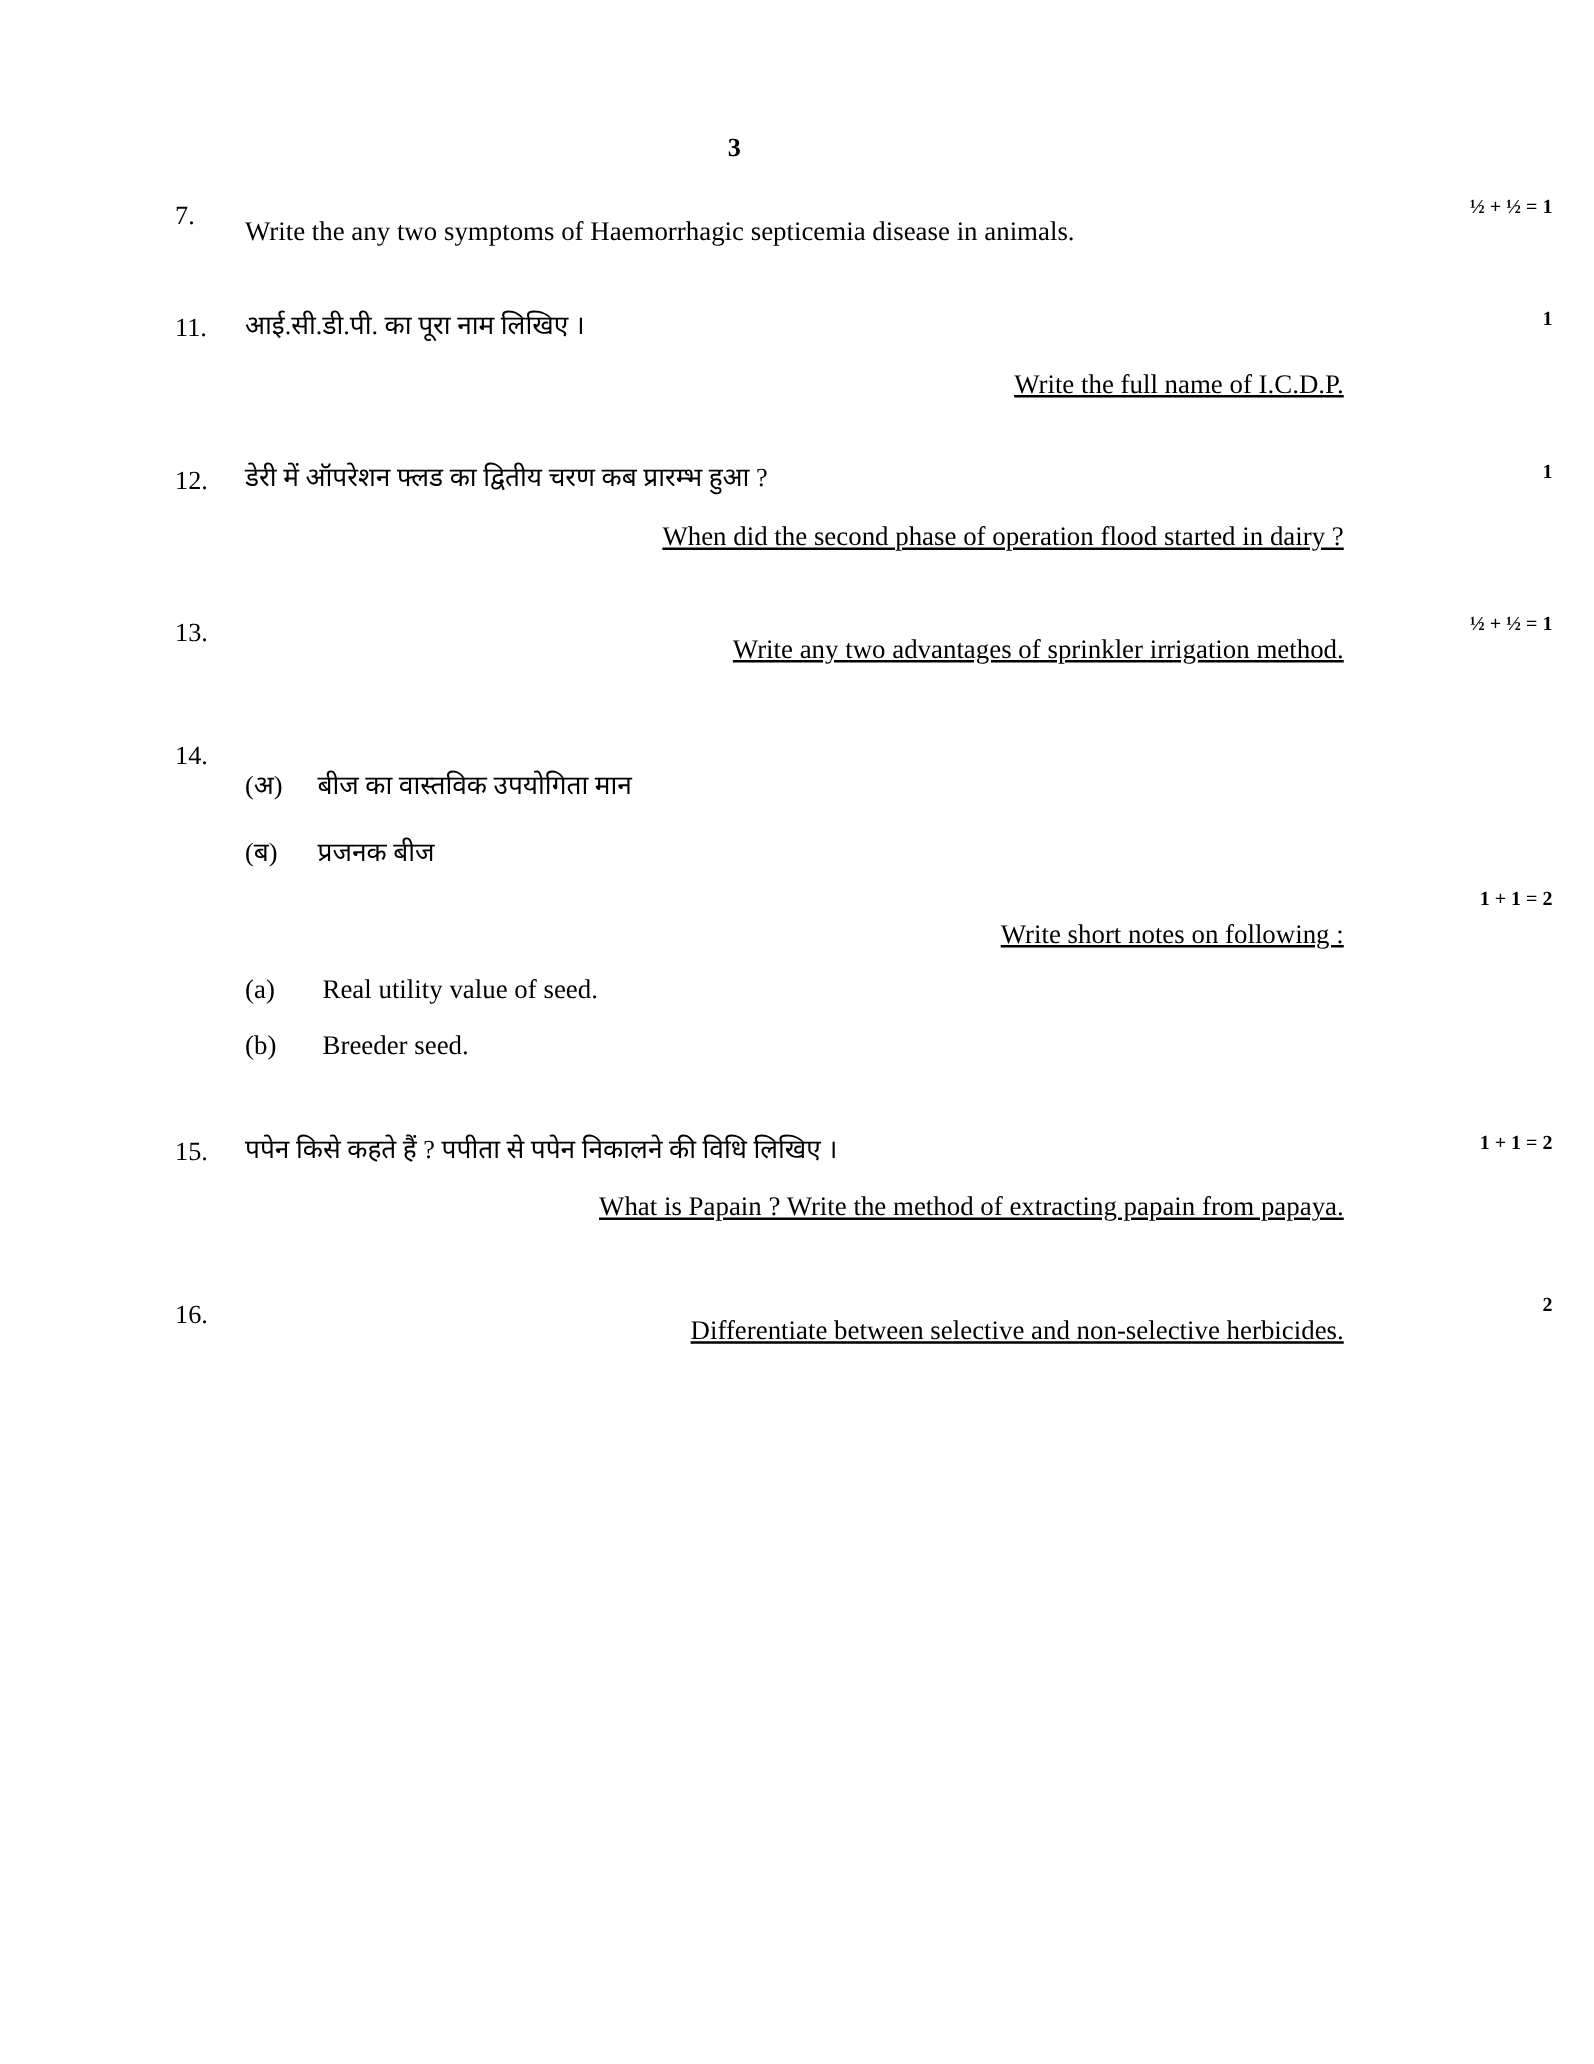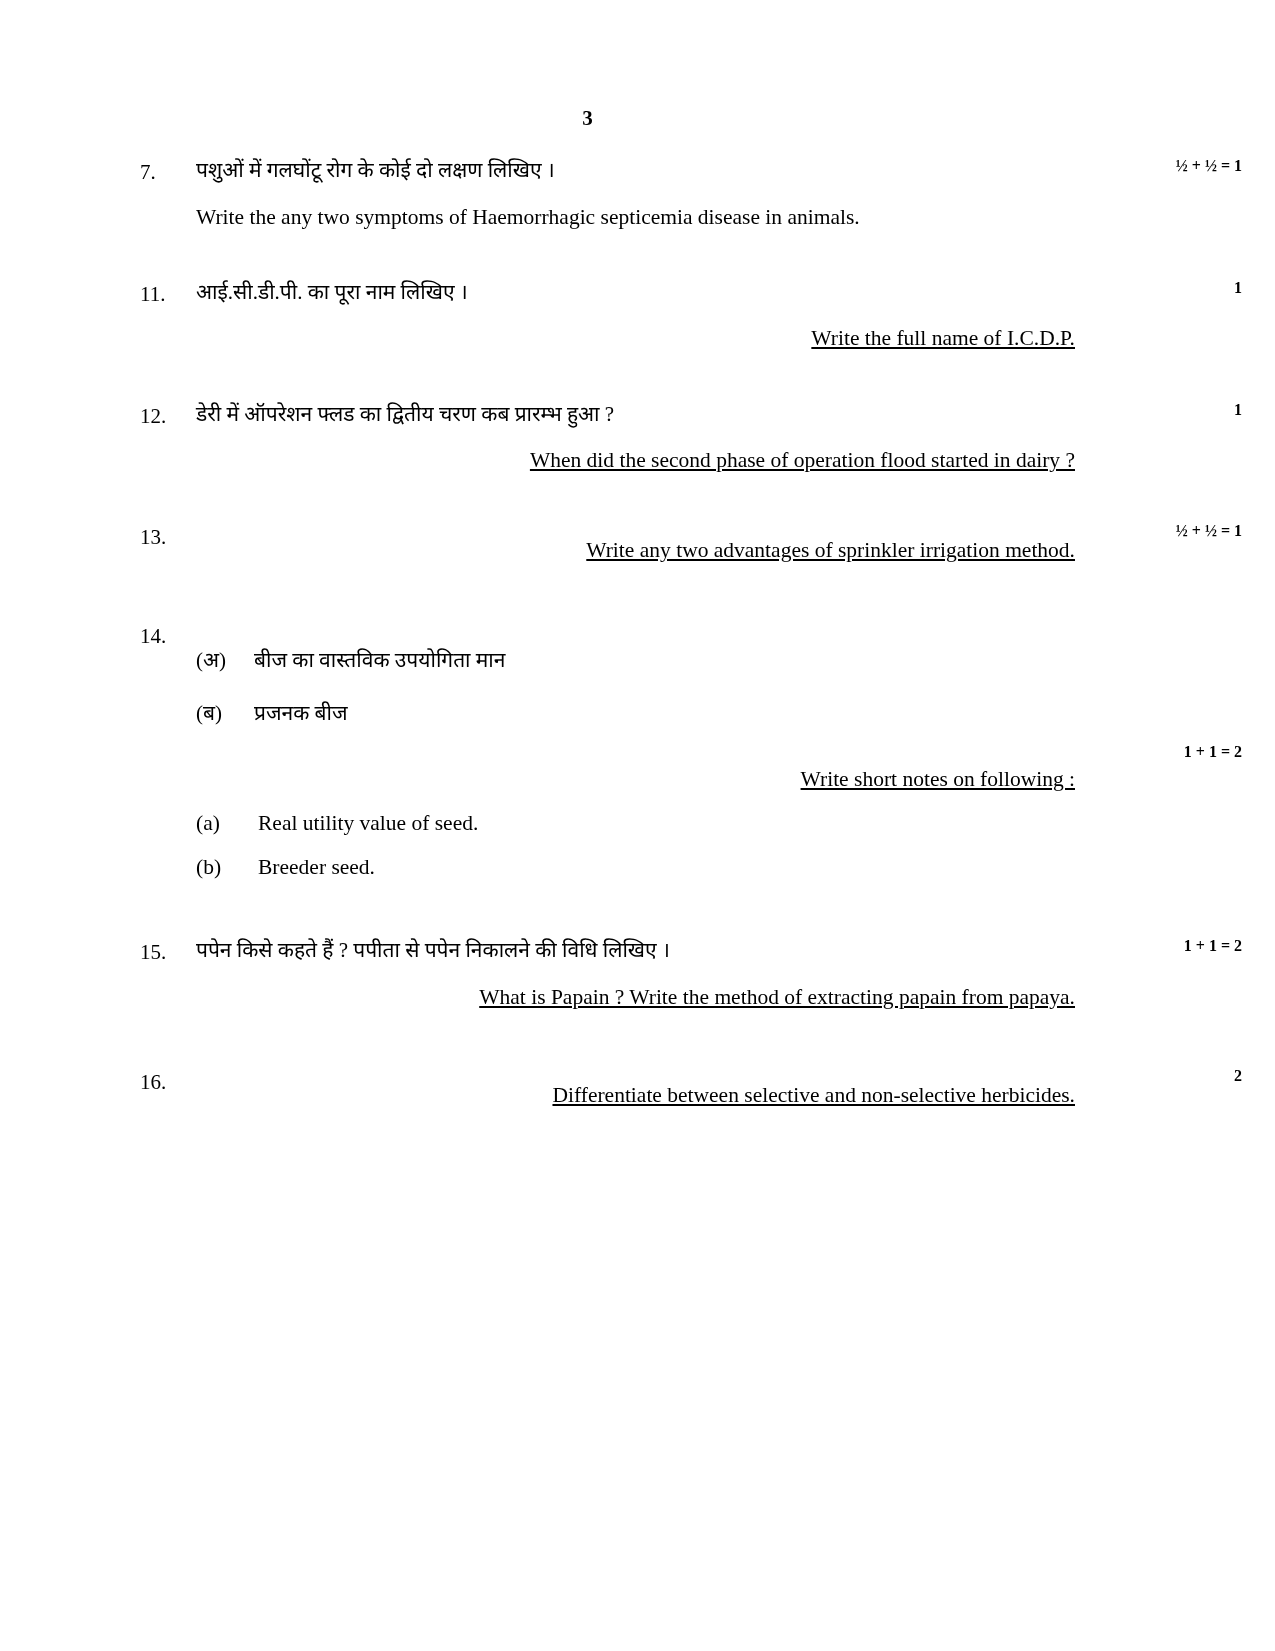--- a/index.html
+++ b/index.html
@@ -118,21 +118,20 @@
 
   <div class="page-number">3</div>
 
   <div class="content">
 
     <div class="qblock">
       <div class="marks">½ + ½ = 1</div>
       <div class="qrow">
         <div class="qnum">7.</div>
         <div class="qbody">
-          <div class="hi">पशुओं में गलघोंटू रोग के कोई दो लक्षण लिखिए ।</div>
           <div class="en">Write the any two symptoms of Haemorrhagic septicemia disease in animals.</div>
         </div>
       </div>
     </div>
 
     <div class="qblock" style="margin-top:44px;">
       <div class="marks">1</div>
       <div class="qrow">
         <div class="qnum">11.</div>
         <div class="qbody">

